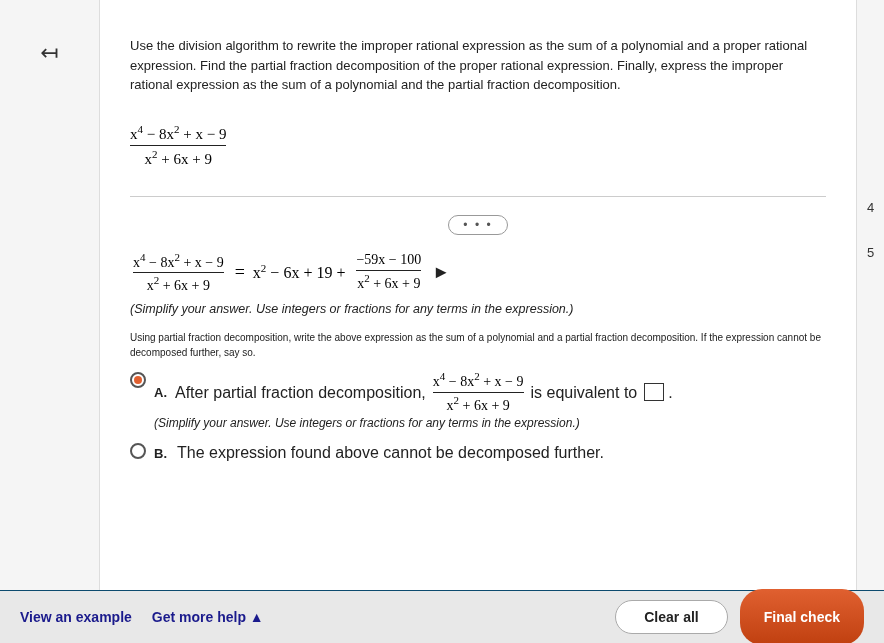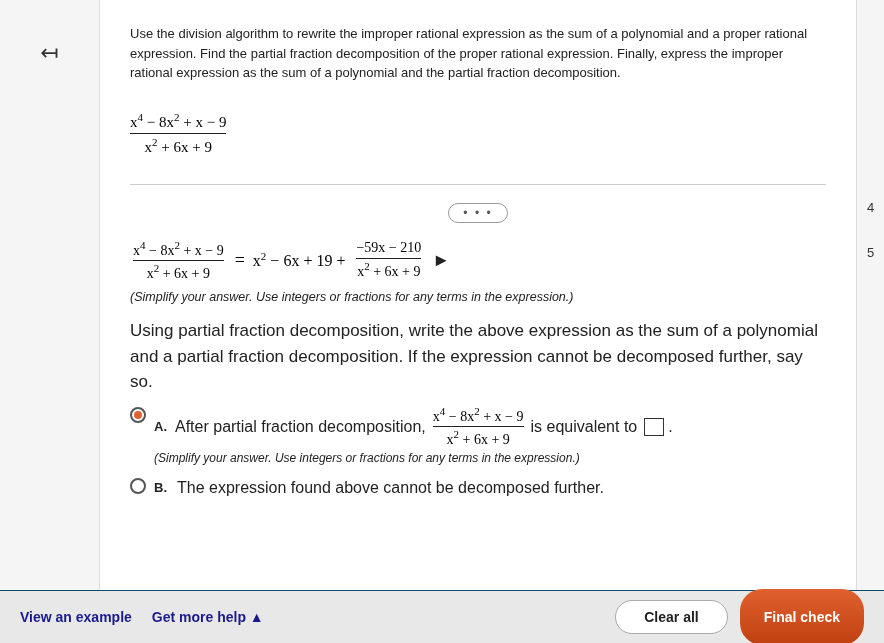--- a/index.html
+++ b/index.html
@@ -72,21 +72,21 @@
     }
 
     .sidebar-num {
       font-size: 13px;
       color: #333;
       font-family: Arial, sans-serif;
     }
 
     .content-area {
       flex: 1;
-      padding: 24px 30px;
+      padding: 36px 30px;
       overflow-y: auto;
     }
 
     .problem-statement {
       font-size: 13px;
       line-height: 1.5;
       color: #222;
       font-family: Arial, sans-serif;
       margin-bottom: 18px;
     }
@@ -162,21 +162,21 @@
 
     .simplify-note {
       font-size: 12.5px;
       font-family: Arial, sans-serif;
       color: #222;
       margin: 6px 0 14px 0;
       font-style: italic;
     }
 
     .partial-fraction-text {
-      font-size: 17px;
+      font-size: 10px;
       font-family: Arial, sans-serif;
       color: #222;
       margin-bottom: 10px;
       line-height: 1.5;
     }
 
     .select-text {
       font-size: 13px;
       font-family: Arial, sans-serif;
       color: #222;
@@ -401,21 +401,21 @@
 
       <div class="fraction-inline">
         <div class="num">x<sup>4</sup> − 8x<sup>2</sup> + x − 9</div>
         <div class="den">x<sup>2</sup> + 6x + 9</div>
       </div>
       <span class="eq-sign">=</span>
 
       <span class="inline-math">x<sup>2</sup> − 6x + 19 +</span>
 
       <div class="fraction-inline">
-        <div class="num">−59x − 210</div>
+        <div class="num">−59x − 100</div>
         <div class="den">x<sup>2</sup> + 6x + 9</div>
       </div>
 
       <span class="cursor-arrow">►</span>
     </div>
 
     
     <p class="simplify-note">(Simplify your answer. Use integers or fractions for any terms in the expression.)</p>
 
     

